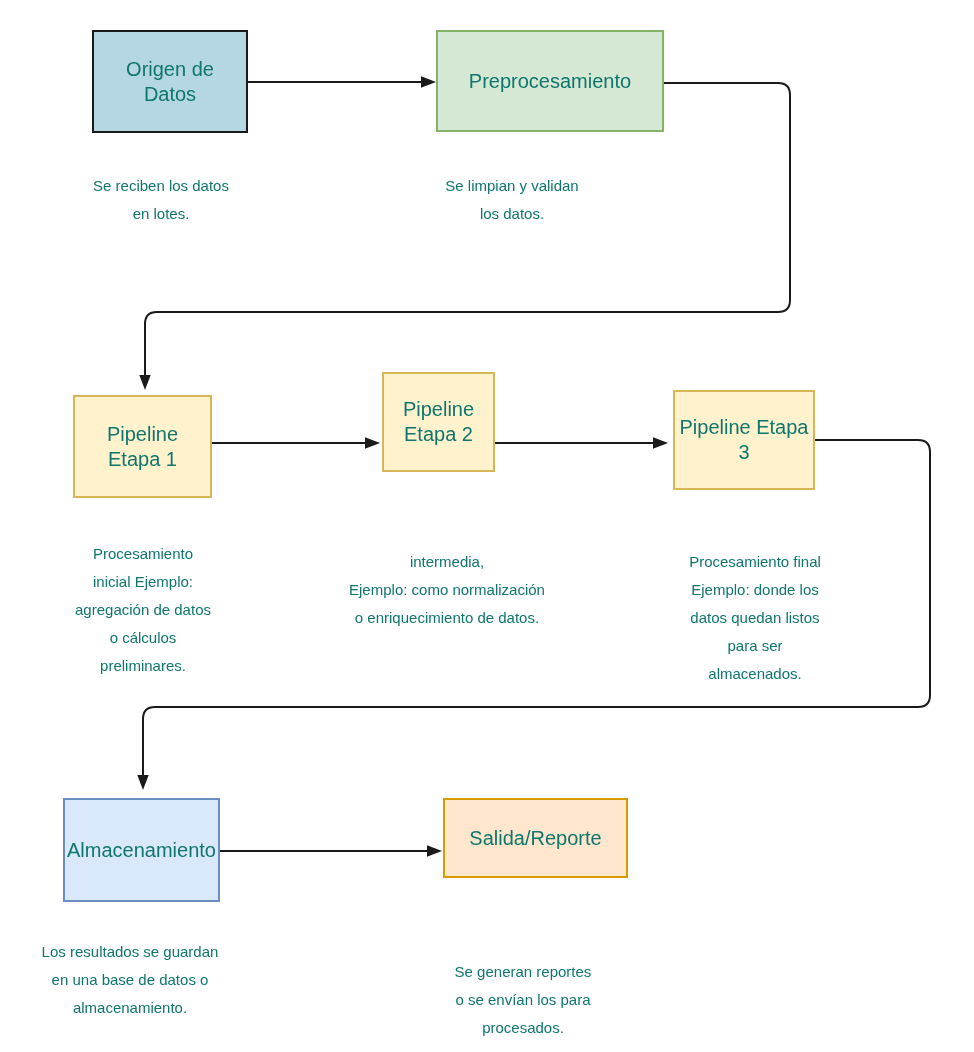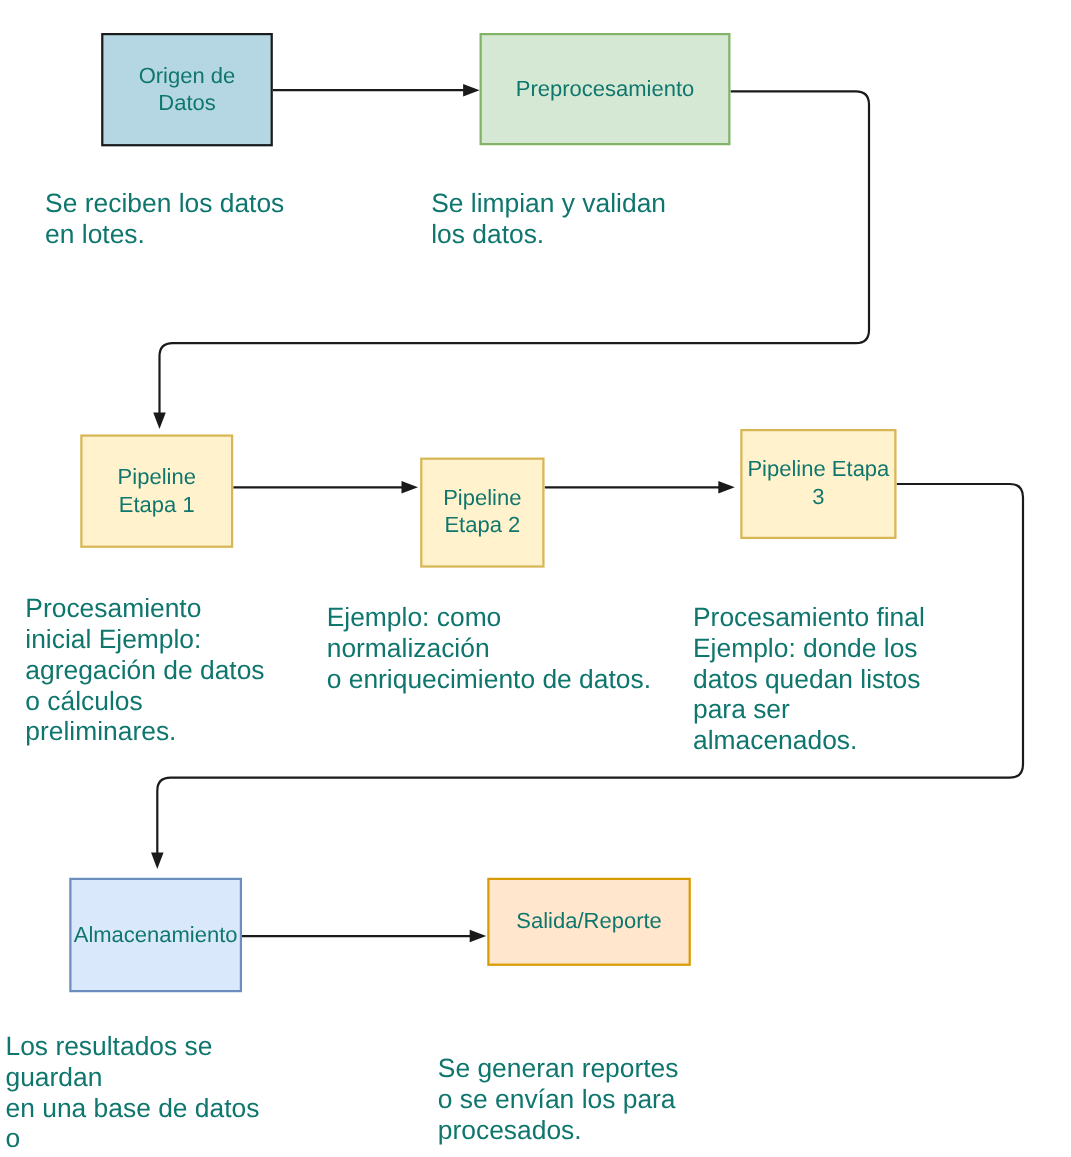--- a/index.html
+++ b/index.html
@@ -12,30 +12,30 @@
     position:absolute;box-sizing:border-box;border:2px solid #000;
     display:flex;align-items:center;justify-content:center;text-align:center;
     font-size:20px;line-height:1.25;padding:4px;
   }
   .node-origen{left:92px;top:30px;width:156px;height:103px;
     background:var(--origen-fill);border-color:var(--origen-border);}
   .node-preprocesamiento{left:436px;top:30px;width:228px;height:102px;
     background:var(--prepro-fill);border-color:var(--prepro-border);}
   .node-etapa1{left:73px;top:395px;width:139px;height:103px;
     background:var(--pipeline-fill);border-color:var(--pipeline-border);}
-  .node-etapa2{left:382px;top:416px;width:113px;height:100px;
+  .node-etapa2{left:382px;top:372px;width:113px;height:100px;
     background:var(--pipeline-fill);border-color:var(--pipeline-border);}
   .node-etapa3{left:673px;top:390px;width:142px;height:100px;
     background:var(--pipeline-fill);border-color:var(--pipeline-border);}
   .node-almacenamiento{left:63px;top:798px;width:157px;height:104px;
     background:var(--almacen-fill);border-color:var(--almacen-border);}
   .node-salida{left:443px;top:798px;width:185px;height:80px;
     background:var(--salida-fill);border-color:var(--salida-border);}
   .caption{
-    position:absolute;text-align:left;font-size:24px;line-height:28px;
+    position:absolute;text-align:center;font-size:15px;line-height:28px;
   }
   .caption b{font-weight:400;}
   .cap-origen{left:41px;top:172px;width:240px;}
   .cap-preprocesamiento{left:392px;top:172px;width:240px;}
   .cap-etapa1{left:23px;top:540px;width:240px;}
   .cap-etapa2{left:297px;top:548px;width:300px;}
   .cap-etapa3{left:630px;top:548px;width:250px;}
   .cap-almacenamiento{left:5px;top:938px;width:250px;}
   .cap-salida{left:398px;top:958px;width:250px;}
   .edge{stroke:var(--connector);stroke-width:2;fill:none;}
@@ -98,20 +98,21 @@
       <div>los datos.</div>
     </div>
   <div class="caption cap-etapa1">
       <div><b>Procesamiento</b></div>
       <div><b>inicial</b> Ejemplo:</div>
       <div>agregación de datos</div>
       <div>o cálculos</div>
       <div>preliminares.</div>
     </div>
   <div class="caption cap-etapa2">
+      <div><b>intermedia</b>,</div>
       <div>Ejemplo: como normalización</div>
       <div>o enriquecimiento de datos.</div>
     </div>
   <div class="caption cap-etapa3">
       <div><b>Procesamiento final</b></div>
       <div>Ejemplo: donde los</div>
       <div>datos quedan listos</div>
       <div>para ser</div>
       <div>almacenados.</div>
     </div>

